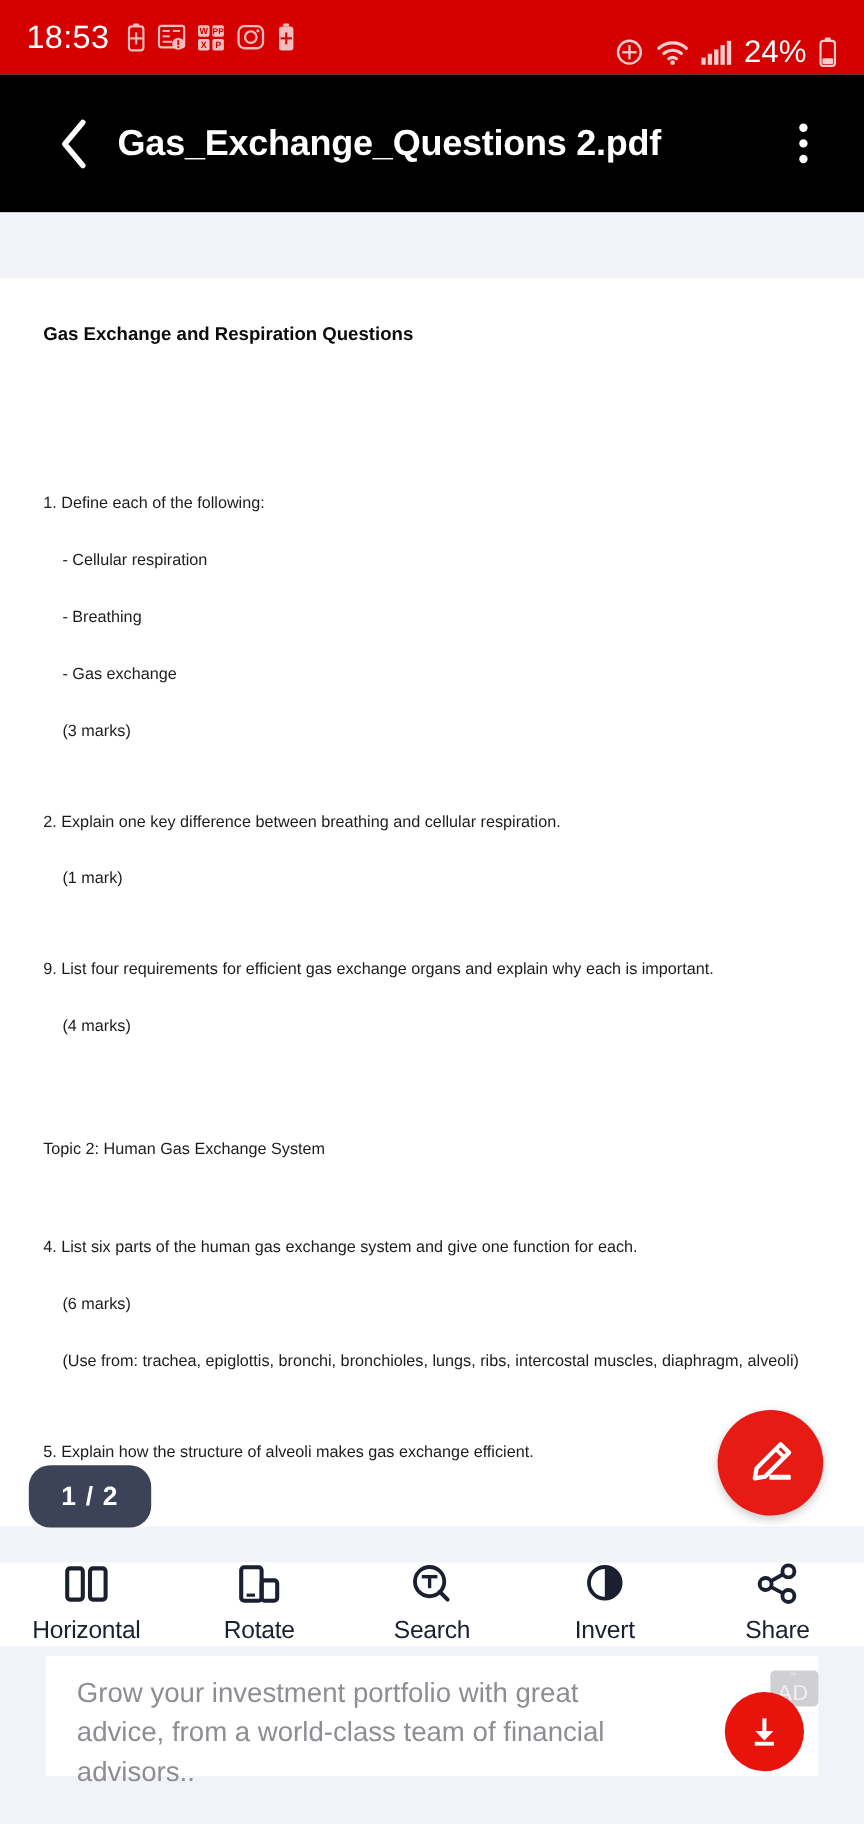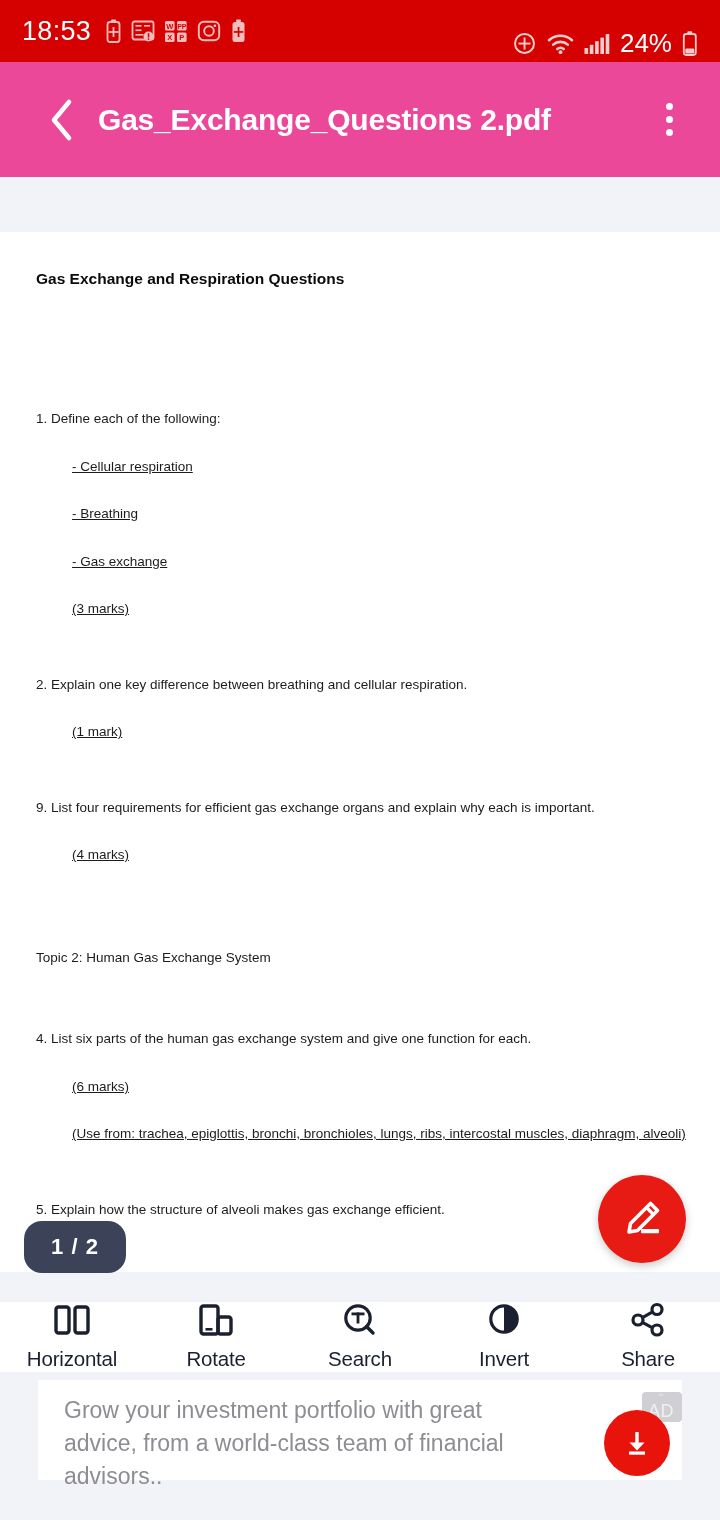--- a/index.html
+++ b/index.html
@@ -39,21 +39,21 @@
   }
   .sb-batt-pct {
     color: #ffffff; font-size: 26px; letter-spacing: 0px;
   }
   .ico { display: block; }
 
   
   .appbar {
     position: absolute; top: 62px; left: 0;
     width: 720px; height: 115px;
-    background: #ec4899;
+    background: #000000;
     display: flex; align-items: center;
   }
   .back-btn {
     width: 64px; height: 64px;
     margin-left: 30px;
     display: flex; align-items: center; justify-content: center;
   }
   .appbar-title {
     color: #ffffff;
     font-size: 30px;
@@ -96,21 +96,21 @@
     color: #0b0b0b;
     margin: 0 0 0 36px;
     padding-top: 38px;
   }
   .doc-line {
     font-size: 13.5px;
     color: #1c1c1c;
     margin-left: 36px;
     line-height: 1;
   }
-  .doc-line.indent { margin-left: 72px; text-decoration: underline; }
+  .doc-line.indent { margin-left: 52px; }
   .sp-topic  { height: 56px; }
   .sp-q      { height: 34px; }
   .sp-big    { height: 68px; }
   .sp-big2   { height: 62px; }
 
   
   .page-badge {
     position: absolute;
     left: 24px; top: 1221px;
     width: 102px; height: 52px;

